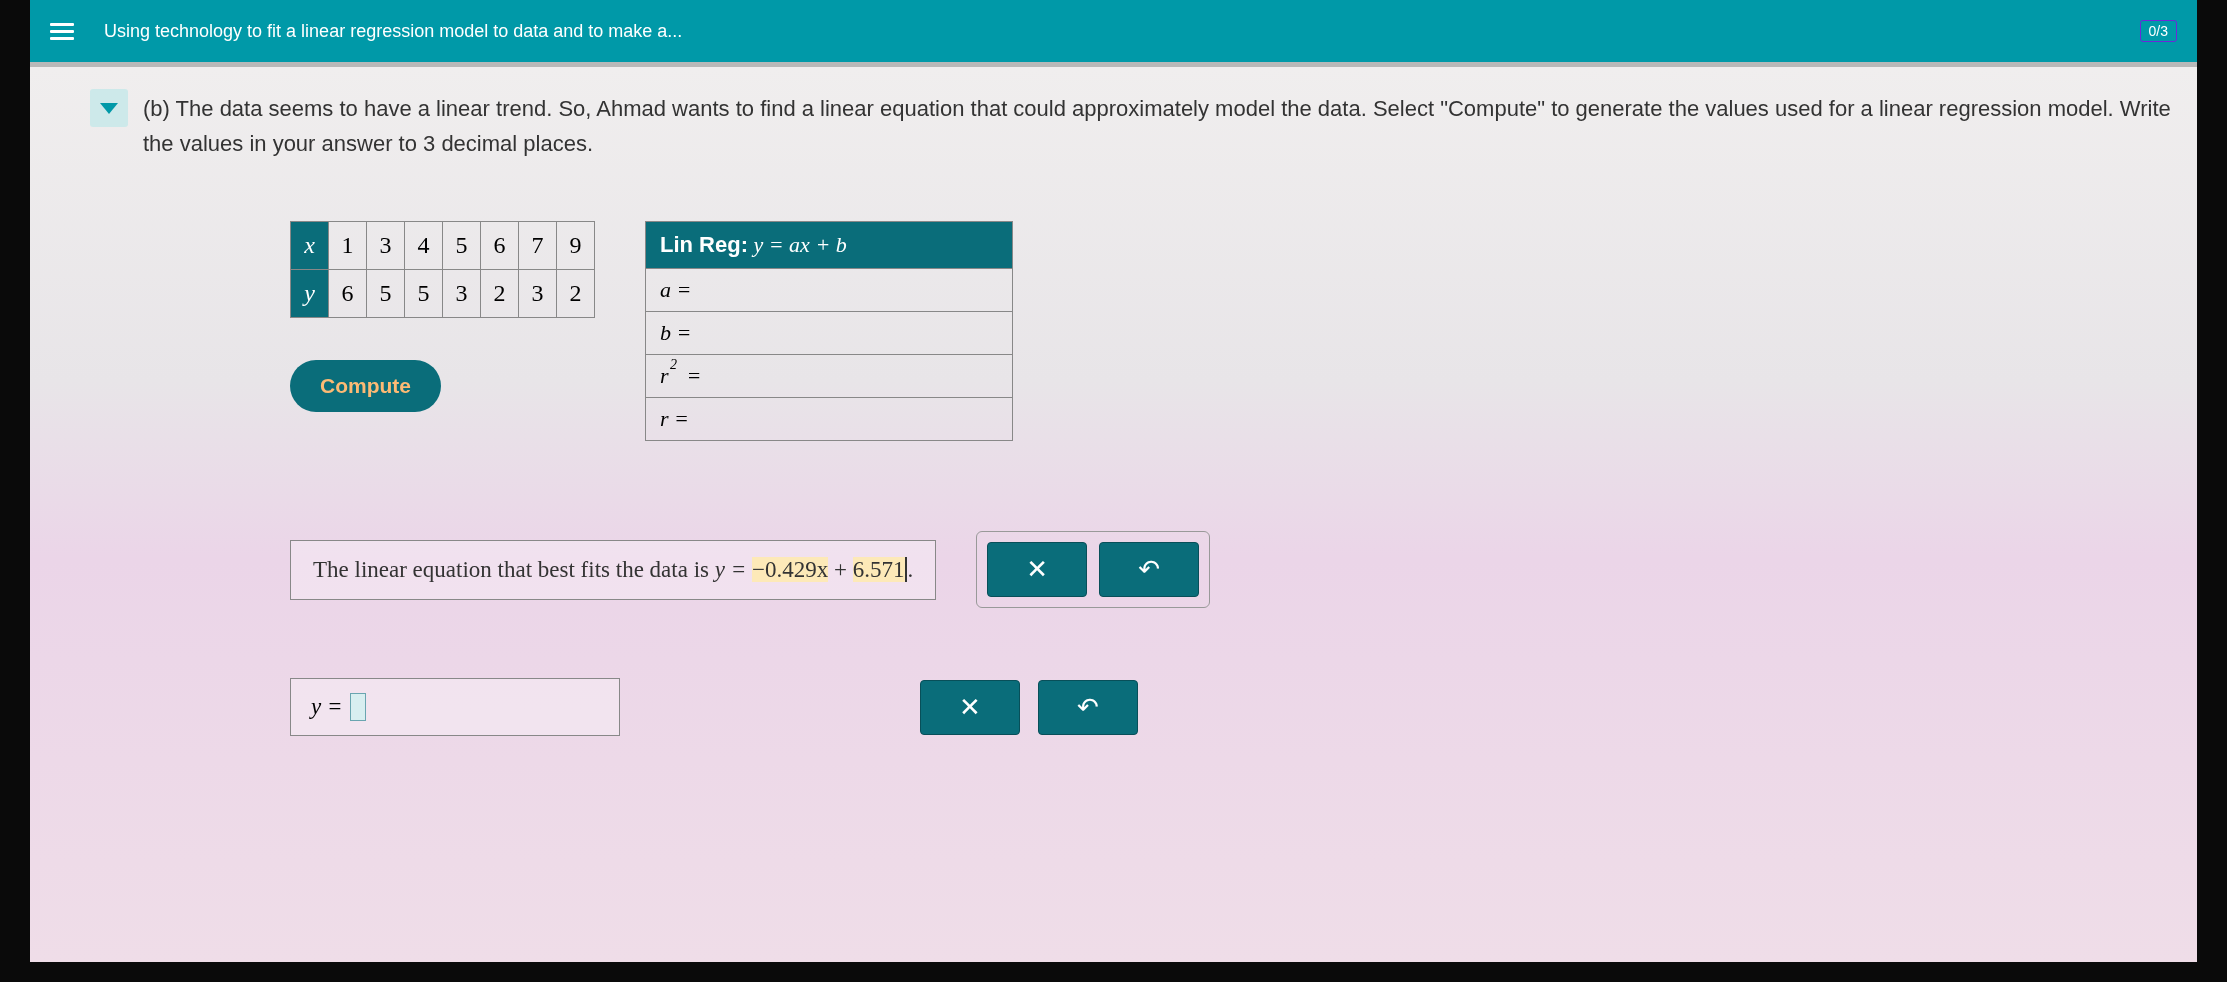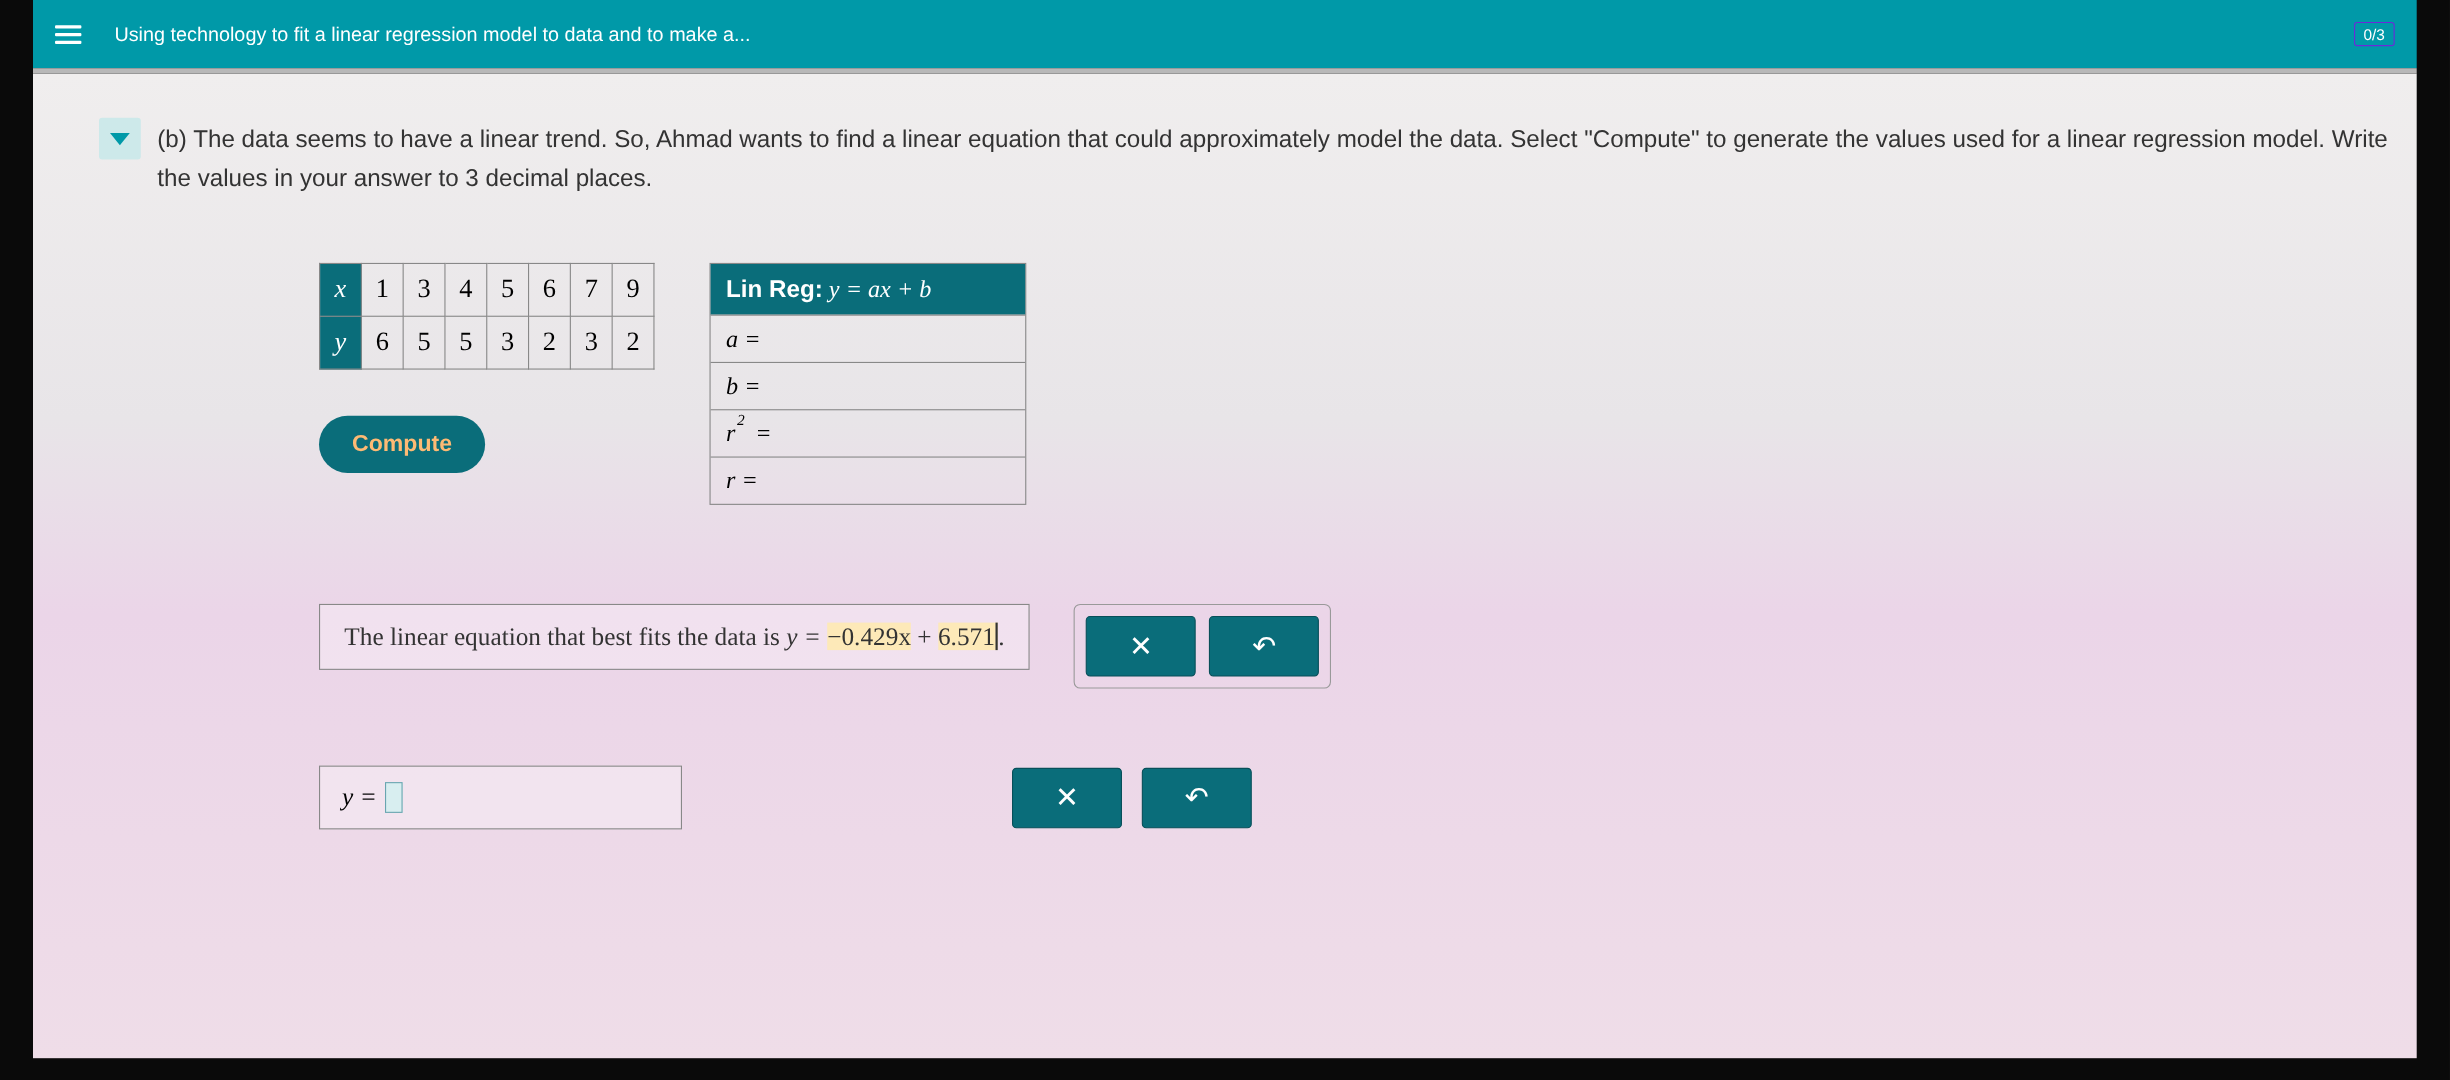--- a/index.html
+++ b/index.html
@@ -31,21 +31,21 @@
       width: 24px;
       height: 3px;
       background: #fff;
       border-radius: 1px;
     }
     .header-title { flex: 1; font-weight: 500; }
     .progress-indicator { font-size: 14px; padding: 2px 8px; border: 1px solid #6d28d9; border-radius: 3px;}
     .content-area {
       background: linear-gradient(180deg, #f0eeee 0%, #e8e5e8 35%, #ebd5e8 55%, #efdde8 100%);
       min-height: 900px;
-      padding-top: 30px;
+      padding-top: 12px;
       border-top: 5px solid #b8b8b8;
     }
     .question-section {
       display: flex;
       align-items: flex-start;
       padding: 10px 20px 10px 60px;
     }
     .chevron-box {
       width: 38px;
       height: 38px;
@@ -107,21 +107,21 @@
       border: none;
       border-radius: 28px;
       padding: 14px 30px;
       font-size: 21px;
       font-weight: bold;
       margin-top: 42px;
       cursor: pointer;
     }
     .linreg-box {
       border: 1px solid #888;
-      width: 288px;
+      width: 368px;
     }
     .linreg-hdr {
       background: #0a6d7a;
       color: #fff;
       padding: 10px 14px;
       font-size: 22px;
       font-family: Georgia, serif;
     }
     .linreg-hdr .bold { font-weight: bold; font-family: Arial, sans-serif; }
     .linreg-row {
@@ -129,21 +129,21 @@
       padding: 8px 14px;
       font-size: 22px;
       font-family: Georgia, serif;
       font-style: italic;
       min-height: 42px;
       display: flex;
       align-items: center;
     }
     .equation-row {
       display: flex;
-      align-items: flex-start;
+      align-items: center;
       gap: 40px;
       margin-bottom: 70px;
     }
     .equation-box {
       border: 1px solid #888;
       background: rgba(255,255,255,0.3);
       padding: 16px 22px;
       font-size: 23px;
       font-family: Georgia, serif;
       color: #333;

